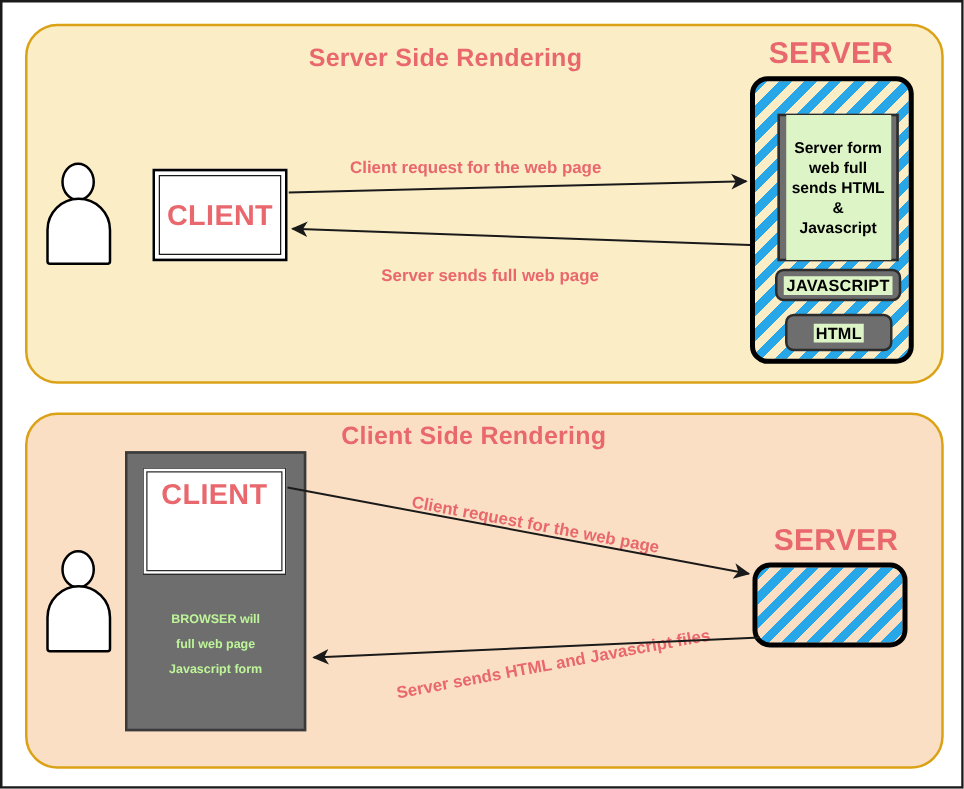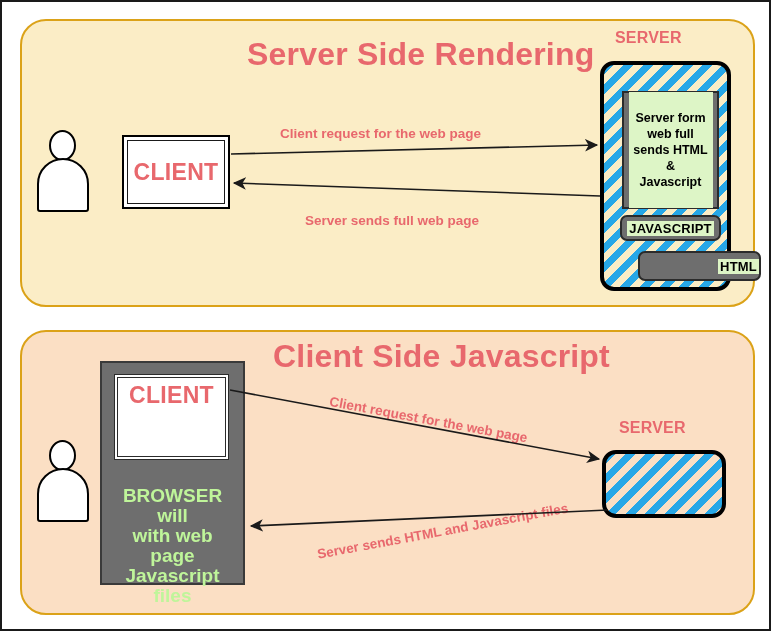--- a/index.html
+++ b/index.html
@@ -42,33 +42,33 @@
     height: 285px;
     background: #fbdfc4;
   }
 
   
   .panel-title {
     position: absolute;
     color: #e8686d;
     font-family: "Liberation Sans", sans-serif;
     font-weight: bold;
-    font-size: 32px;
+    font-size: 20px;
     letter-spacing: 0.2px;
     white-space: nowrap;
   }
   #title-ssr { left: 245px; top: 34px; }
   #title-csr { left: 271px; top: 336px; }
 
   .server-caption {
     position: absolute;
     color: #e8686d;
     font-family: "Liberation Sans", sans-serif;
     font-weight: bold;
-    font-size: 16px;
+    font-size: 24px;
     letter-spacing: 0.2px;
     white-space: nowrap;
   }
   #caption-server-ssr { left: 613px; top: 27px; }
   #caption-server-csr { left: 617px; top: 417px; }
 
   
   .person {
     position: absolute;
     width: 56px;
@@ -159,21 +159,21 @@
   }
   #browser-note {
     position: absolute;
     left: 6px;
     right: 6px;
     top: 123px;
     text-align: center;
     color: #bff59a;
     font-family: "Liberation Sans", sans-serif;
     font-weight: bold;
-    font-size: 19px;
+    font-size: 10px;
     line-height: 20px;
   }
 
   
   .striped {
     background-color: #fbedc6;
     background-image: repeating-linear-gradient(
       135deg,
       #27a7e7 0px, #27a7e7 7px,
       rgba(0,0,0,0) 7px, rgba(0,0,0,0) 14px
@@ -232,21 +232,21 @@
     position: absolute;
     background: #6e6e6e;
     border: 2px solid #2b2b2b;
     border-radius: 7px;
     box-sizing: border-box;
     display: flex;
     align-items: center;
     justify-content: center;
   }
   #chip-javascript { left: 16px; top: 150px; width: 101px; height: 26px; }
-  #chip-html       { left: 34px; top: 186px; width: 123px; height: 30px; justify-content: flex-end; }
+  #chip-html       { left: 24px; top: 186px; width: 86px; height: 30px; }
   .chip-text {
     background: #ddf5c6;
     color: #000000;
     font-family: "Liberation Sans", sans-serif;
     font-weight: bold;
     font-size: 13px;
     letter-spacing: 0.2px;
     padding: 0 2px;
     white-space: nowrap;
   }
@@ -323,37 +323,37 @@
       <span class="chip-text">HTML</span>
     </div>
   </div>
 
   <div class="arrow-label" id="label-ssr-request">Client request for the web page</div>
 
   <div class="arrow-label" id="label-ssr-response">Server sends full web page</div>
 
   <div class="panel" id="panel-csr"></div>
 
-  <div class="panel-title" id="title-csr">Client Side Javascript</div>
+  <div class="panel-title" id="title-csr">Client Side Rendering</div>
 
   <div class="server-caption" id="caption-server-csr">SERVER</div>
 
   <div class="person" id="person-csr">
     <div class="head"></div>
     <div class="body"></div>
   </div>
 
   <div id="browser-box">
     <div id="client-box-csr">
       <span class="client-label">CLIENT</span>
     </div>
     <div id="browser-note">
       <div>BROWSER will</div>
-      <div>with web page</div>
-      <div>Javascript files</div>
+      <div>full web page</div>
+      <div>Javascript form</div>
     </div>
   </div>
 
   <div id="server-csr" class="striped"></div>
 
   <div class="arrow-label" id="label-csr-request">Client request for the web page</div>
 
   <div class="arrow-label" id="label-csr-response">Server sends HTML and Javascript files</div>
 
   <svg id="arrows" viewBox="0 0 771 631">

